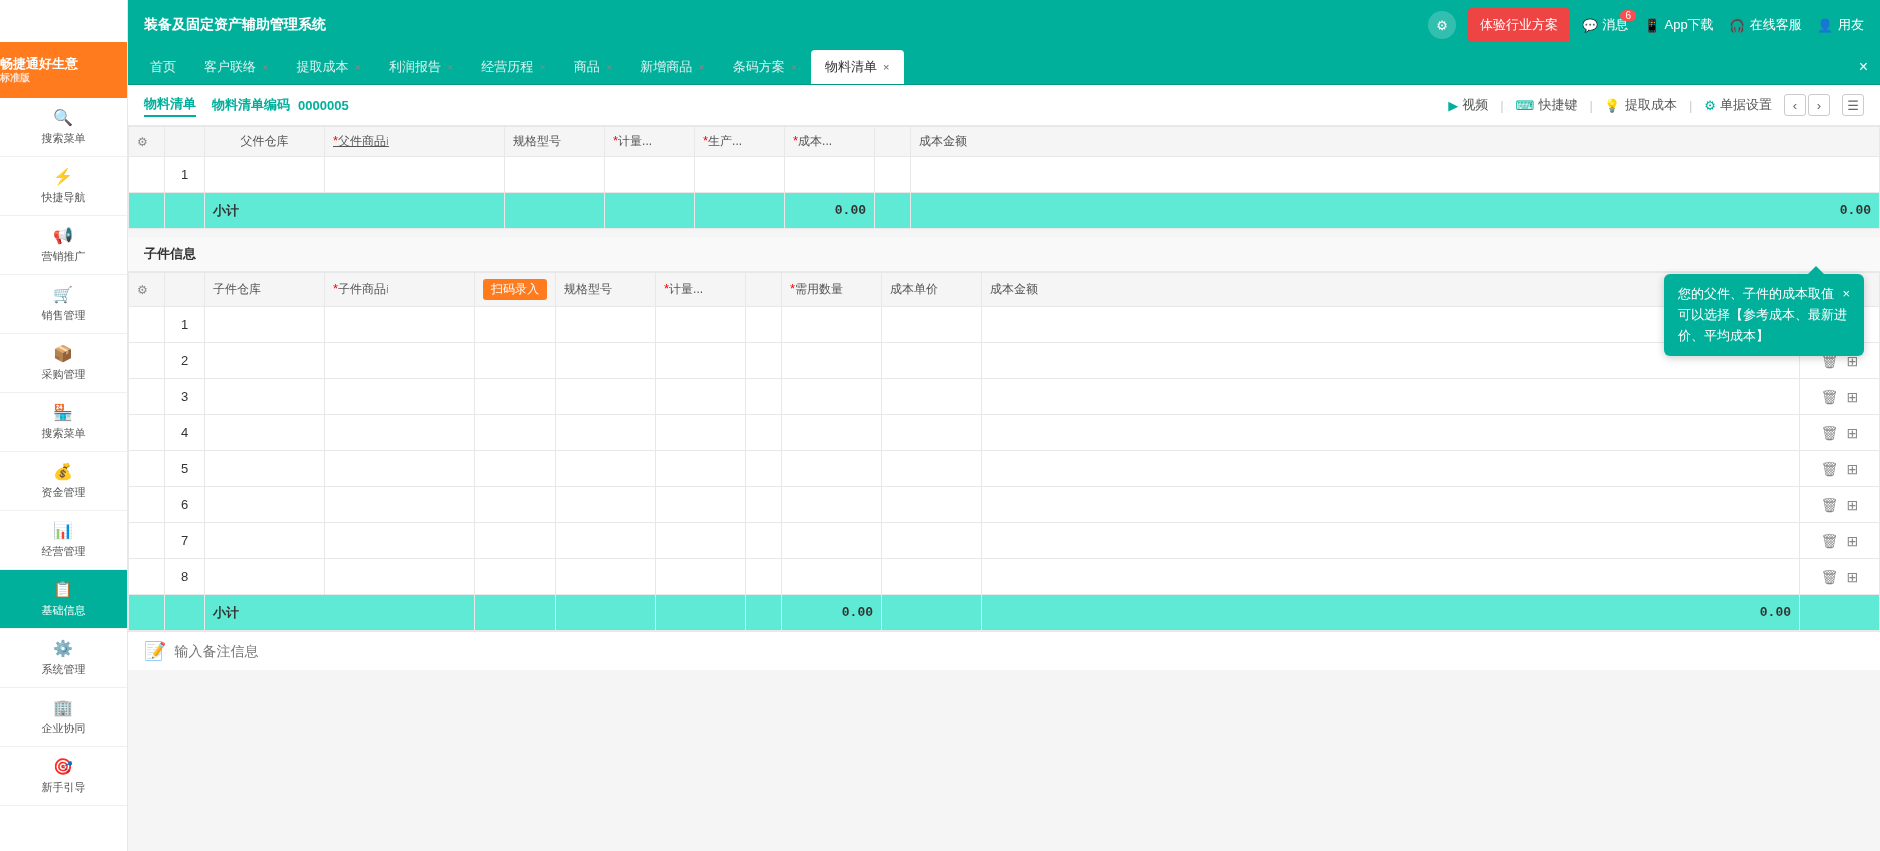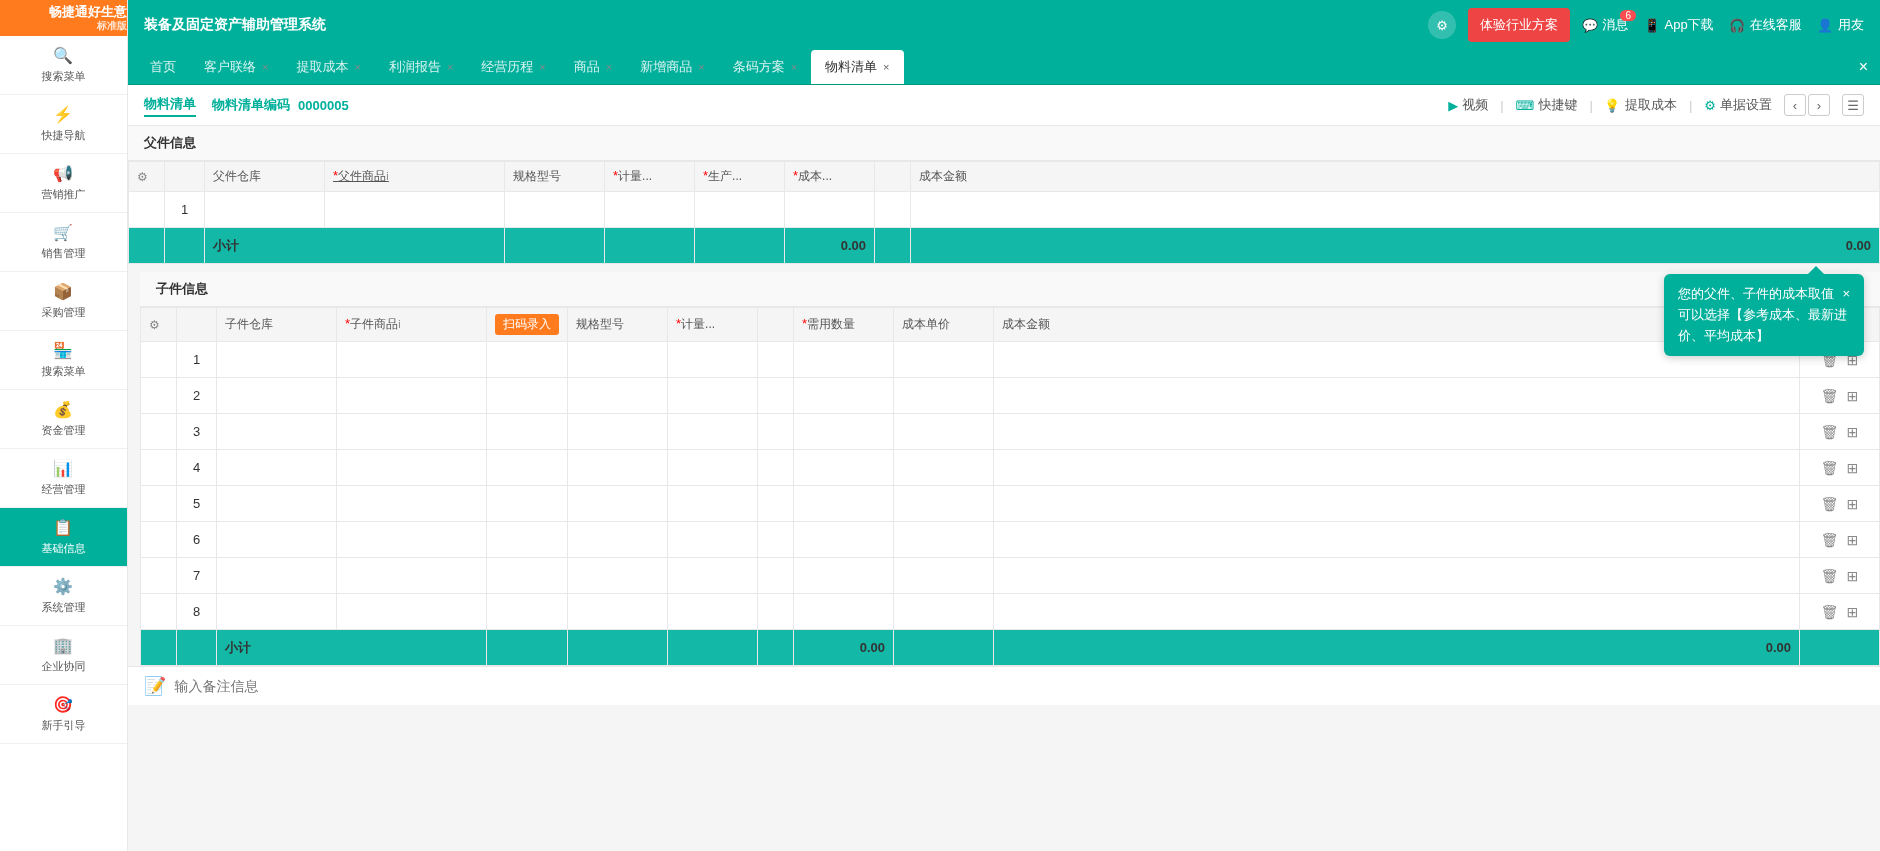--- a/index.html
+++ b/index.html
@@ -9,29 +9,30 @@
     .sidebar {
       width: 128px;
       background: #fff;
       display: flex;
       flex-direction: column;
       border-right: 1px solid #e8e8e8;
       flex-shrink: 0;
     }
     .sidebar-logo {
       background: #ff7b1e;
-      height: 36px;
-      display: flex;
-      align-items: flex-end;
+      height: 56px;
+      display: flex;
+      align-items: flex-start;
       justify-content: center;
       color: #fff;
       font-weight: bold;
       font-size: 14px;
       flex-direction: column;
       line-height: 1.2;
+      margin-top: 42px;
     }
     .sidebar-logo .sub { font-size: 10px; color: rgba(255,255,255,0.8); }
     .sidebar-item {
       display: flex;
       flex-direction: column;
       align-items: center;
       padding: 10px 4px;
       cursor: pointer;
       color: #555;
       border-bottom: 1px solid #f0f0f0;
@@ -221,23 +222,24 @@
       white-space: nowrap;
     }
     .data-table td {
       border: 1px solid #e8e8e8;
       padding: 4px 8px;
       color: #333;
       font-size: 13px;
       height: 36px;
     }
     .data-table .subtotal td {
-      background: #14b8a6;
+      background: #5eead4;
       font-weight: bold;
       color: #333;
+      font-family: Liberation Mono, monospace;
     }
     .required { color: #f00; }
     .th-icon { color: #888; font-size: 12px; }
     .row-num { color: #999; text-align: center; width: 40px; }
     .settings-col { width: 36px; text-align: center; }
     .action-col { width: 80px; text-align: center; }
     .cost-total { text-align: right; }
 
     .scan-btn {
       background: #ff7b1e;
@@ -469,29 +471,26 @@
   </div>
 
   <div class="content" style="position:relative;">
 
     <div class="tooltip-box">
       <span class="tooltip-close">×</span>
       <span>您的父件、子件的成本取值可以选择【参考成本、最新进价、平均成本】</span>
     </div>
 
     <div class="section-wrapper">
-      <div class="section-header">
-        <span>父件信息</span>
-      </div>
       <table class="data-table">
         <thead>
           <tr>
             <th class="settings-col"><span class="th-icon">⚙</span></th>
             <th style="width:40px;"></th>
-            <th style="width:120px;">父件仓库</th>
+            <th style="width:120px;text-align:center;">父件仓库</th>
             <th style="width:180px;text-decoration:underline;"><span class="required">*</span>父件商品<span style="color:#888;font-size:11px;">ℹ</span></th>
             <th style="width:100px;">规格型号</th>
             <th style="width:90px;"><span class="required">*</span>计量...</th>
             <th style="width:90px;"><span class="required">*</span>生产...</th>
             <th style="width:90px;"><span class="required">*</span>成本...</th>
             <th style="width:36px;"></th>
             <th class="cost-total">成本金额</th>
           </tr>
         </thead>
         <tbody>
@@ -515,21 +514,21 @@
             <td style="text-align:right;"></td>
             <td></td>
             <td style="text-align:right; font-weight:bold;">0.00</td>
             <td></td>
             <td class="cost-total">0.00</td>
           </tr>
         </tbody>
       </table>
     </div>
 
-    <div class="section-wrapper" style="margin-top:8px;margin-left:12px;">
+    <div class="section-wrapper" style="margin-top:8px;">
       <div class="section-header">
         <span>子件信息</span>
       </div>
       <table class="data-table">
         <thead>
           <tr>
             <th class="settings-col"><span class="th-icon">⚙</span></th>
             <th style="width:40px;"></th>
             <th style="width:120px;">子件仓库</th>
             <th style="width:150px;"><span class="required">*</span>子件商品<span style="color:#888;font-size:11px;">ℹ</span></th>

